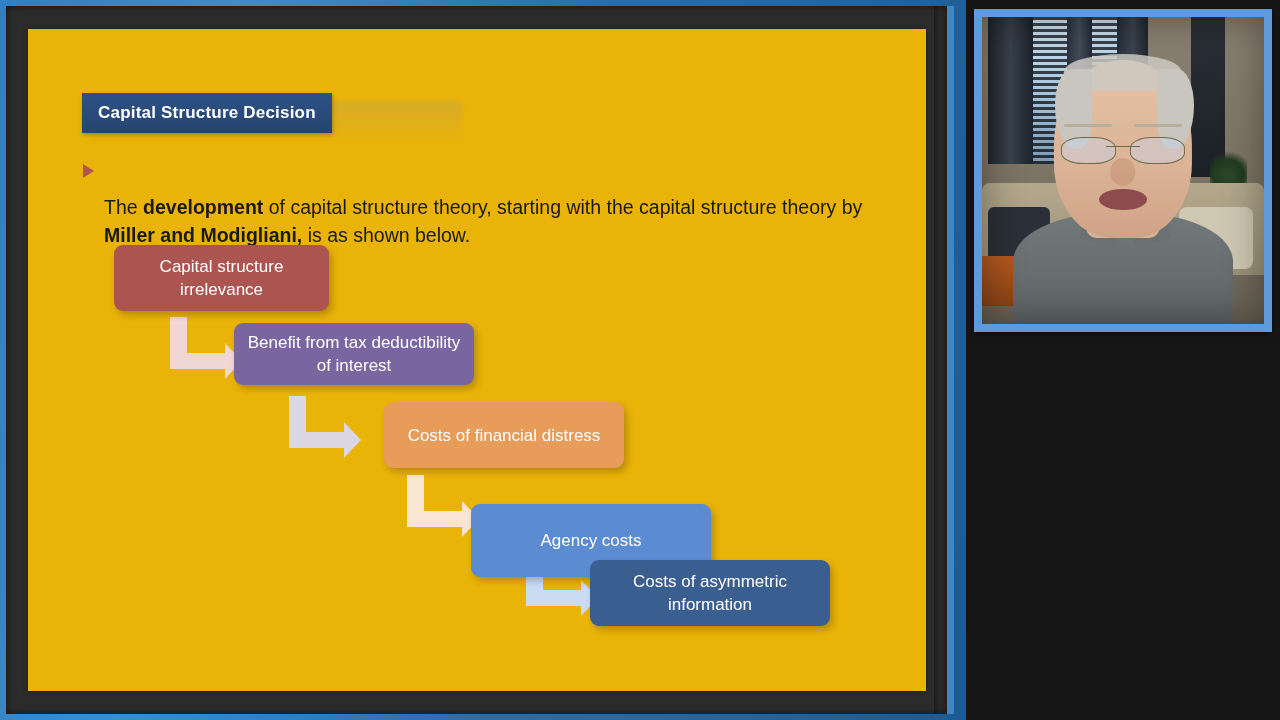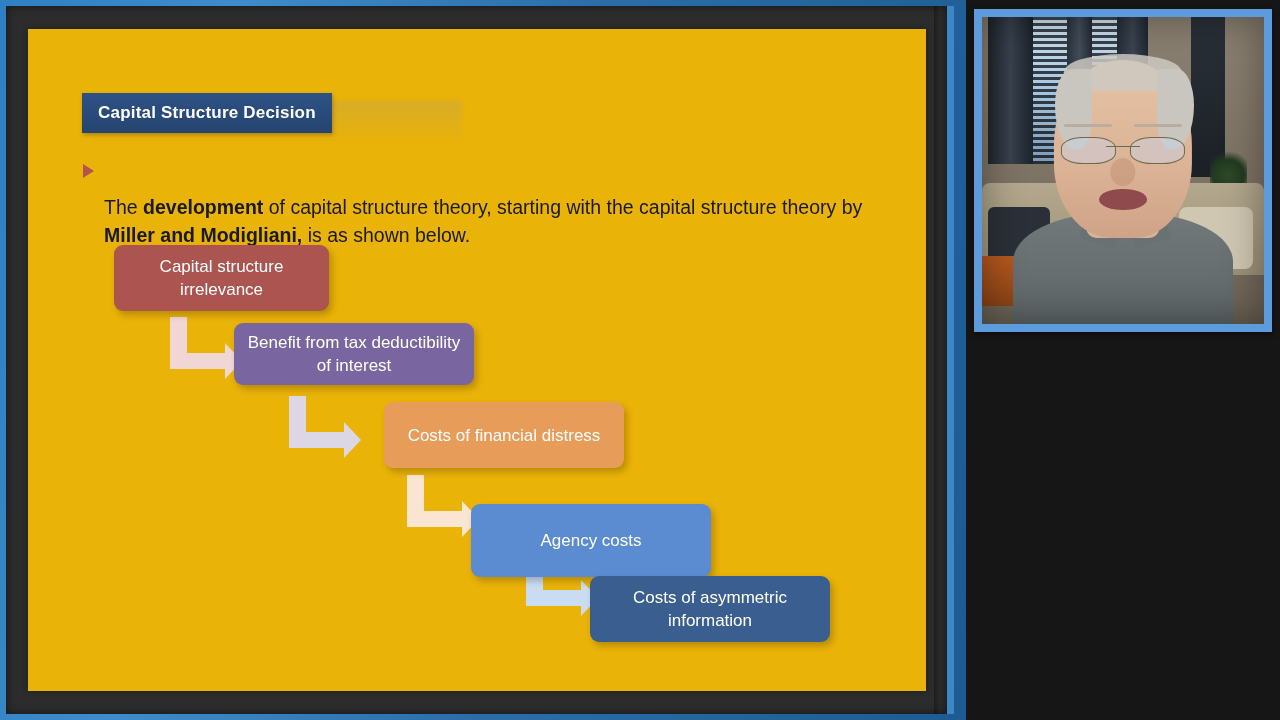--- a/index.html
+++ b/index.html
@@ -165,21 +165,21 @@
                 <path d="M4 2 L21 2 L21 38 L59 38 L59 28 L76 46 L59 64 L59 54 L4 54 Z" fill="#fae5d2"></path>
               </svg></div>
             <div class="farrow" style="left: 494px; top: 523px; width: 78px; height: 64px;"><svg width="78" height="64" viewBox="0 0 78 64">
                 <path d="M4 0 h17 v34 h40 v-10 l17 17 l-17 17 v-10 h40 " fill="none"></path>
                 <path d="M4 2 L21 2 L21 38 L59 38 L59 28 L76 46 L59 64 L59 54 L4 54 Z" fill="#cadcf1"></path>
               </svg></div>
             <div class="fbox" style="left: 86px; top: 216px; width: 215px; height: 66px; background: rgb(172, 84, 80);">Capital structure irrelevance</div>
             <div class="fbox" style="left: 206px; top: 294px; width: 240px; height: 62px; background: rgb(121, 101, 160);">Benefit from tax deductibility of interest</div>
             <div class="fbox" style="left: 325px; top: 373px; width: 240px; height: 66px; background: rgb(232, 156, 89); margin-left: 31px;">Costs of financial distress</div>
             <div class="fbox" style="left: 443px; top: 475px; width: 240px; height: 73px; background: rgb(91, 139, 208);">Agency costs</div>
-            <div class="fbox" style="left: 562px; top: 531px; width: 240px; height: 66px; background: rgb(59, 94, 144); margin-top: 16px;">Costs of asymmetric information</div>
+            <div class="fbox" style="left: 562px; top: 531px; width: 240px; height: 66px; background: rgb(59, 94, 144);">Costs of asymmetric information</div>
           </div>
 
       </div>
     </div>
   </div>
 
   <div class="sidebar">
 
     <div class="video-card">
       <div class="video-inner">

